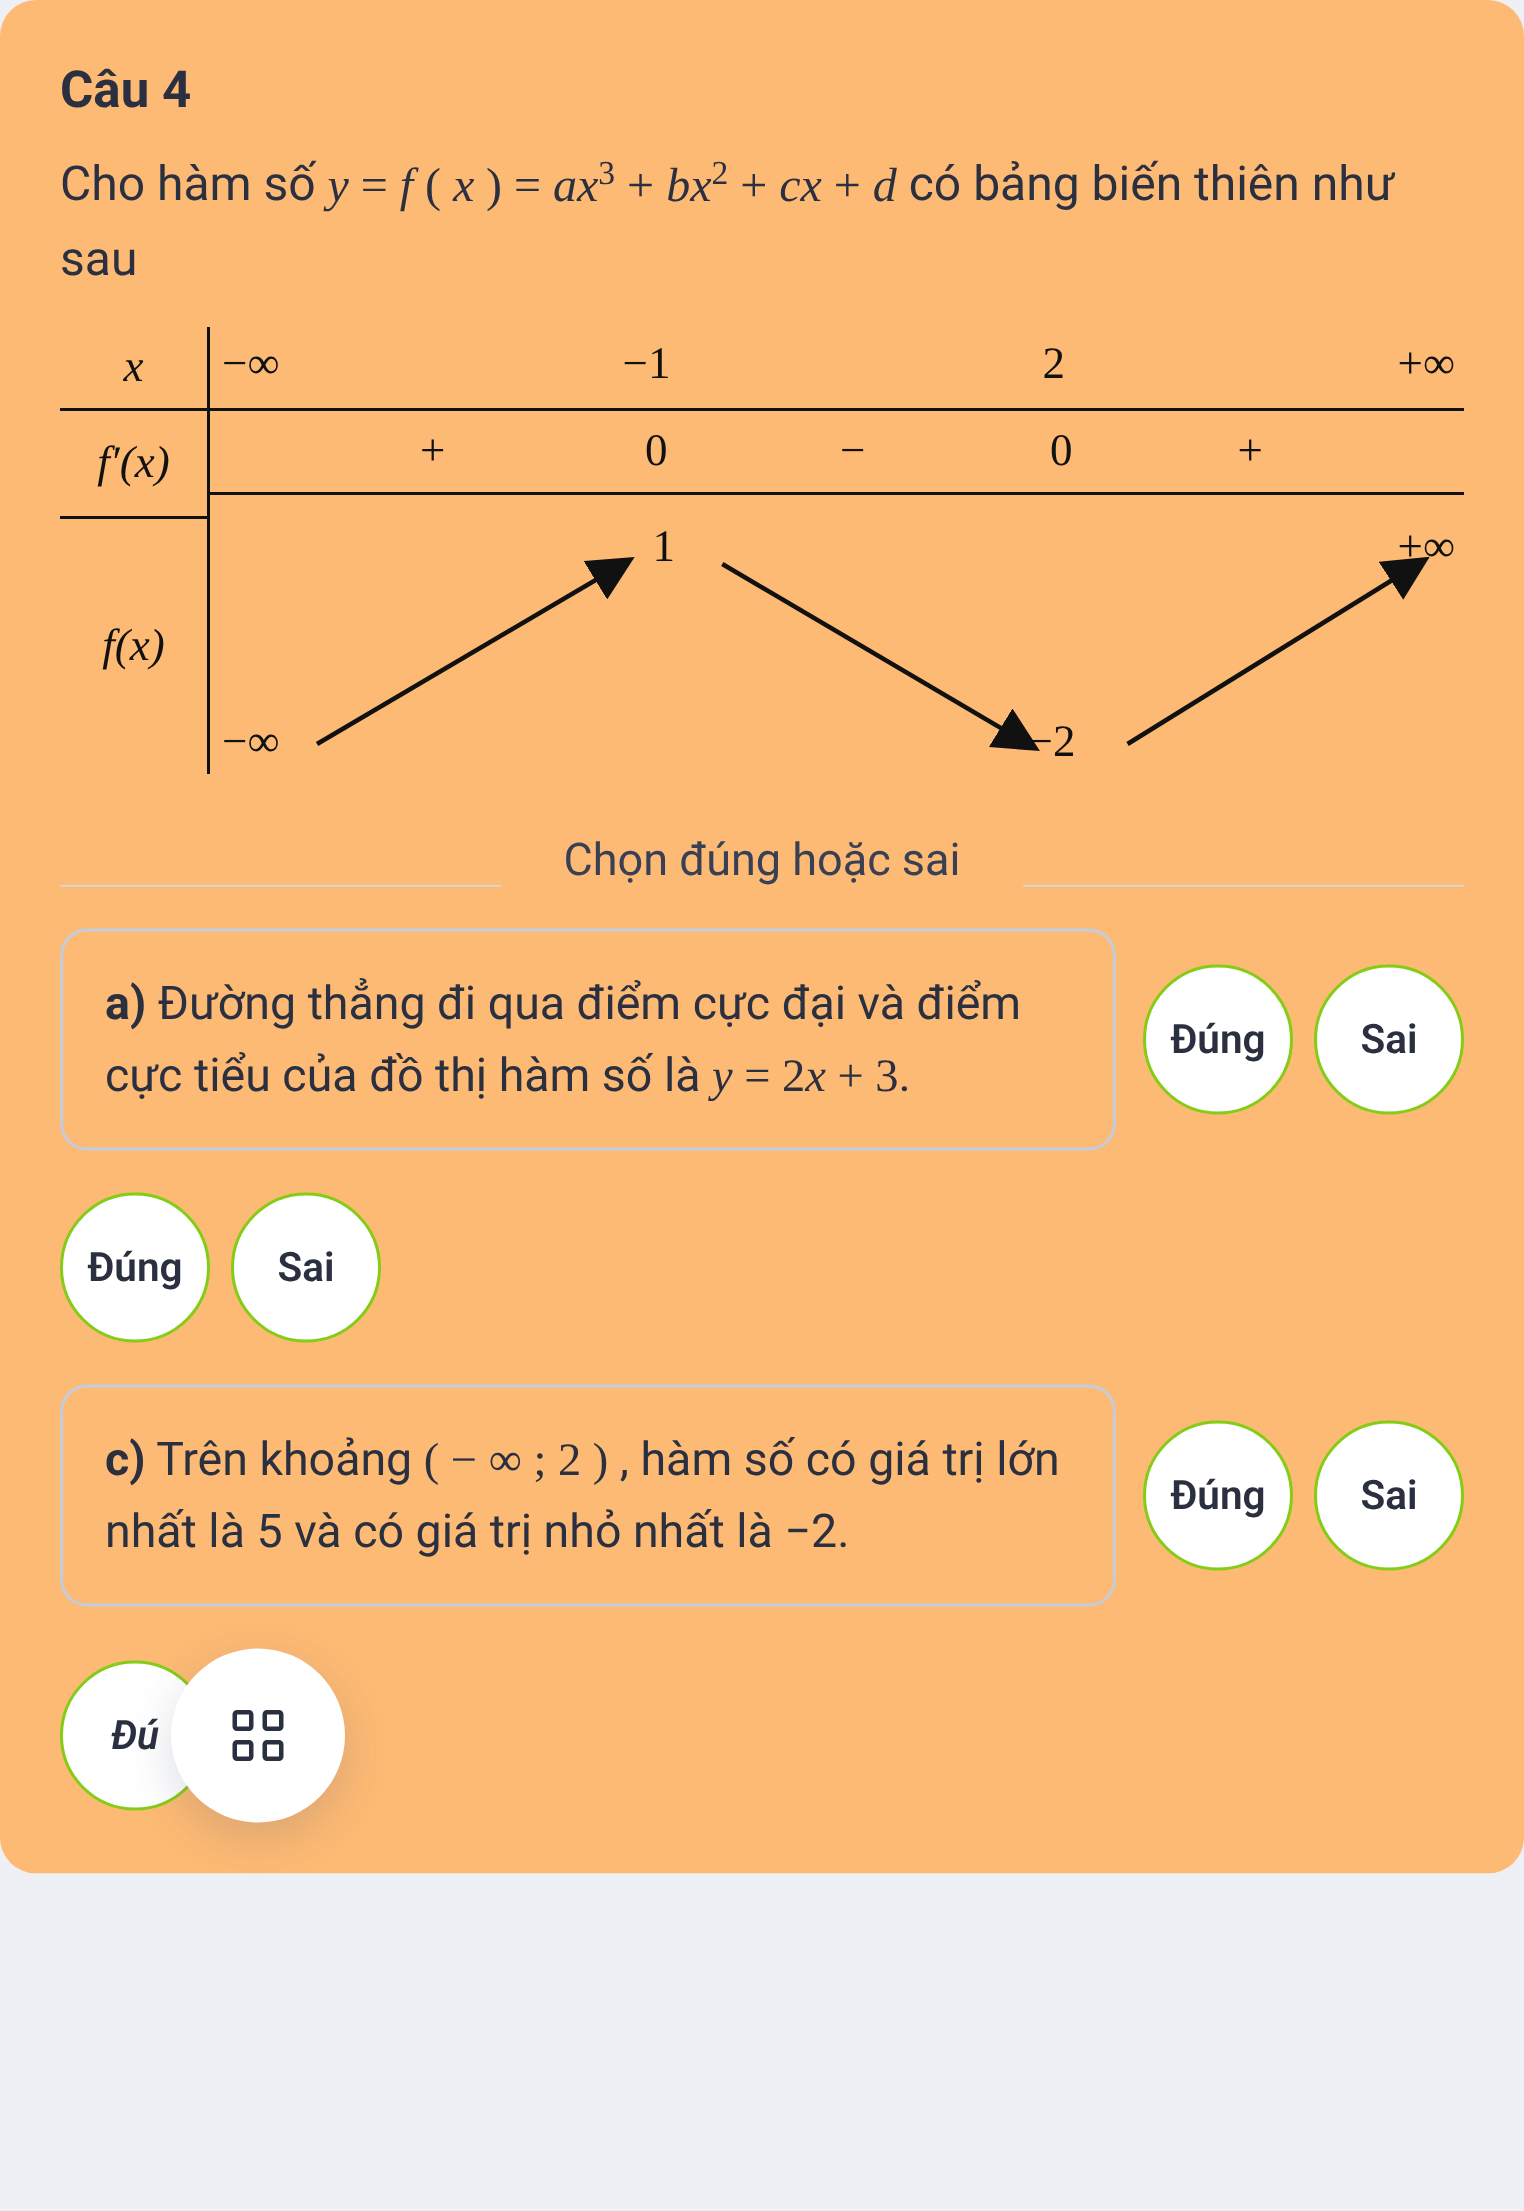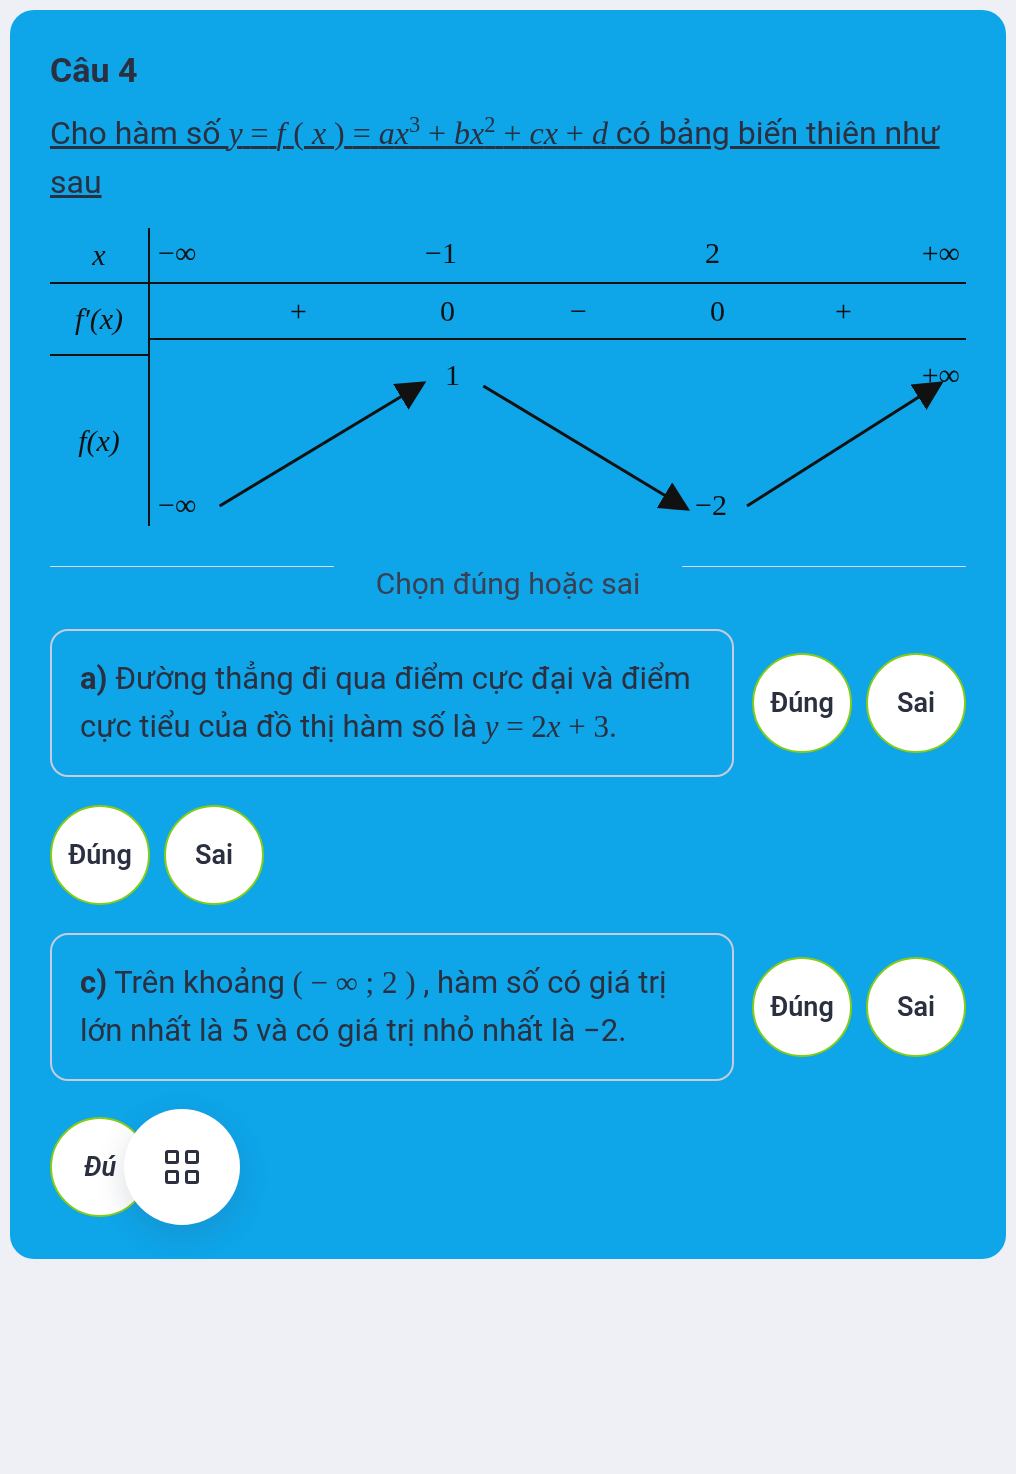--- a/index.html
+++ b/index.html
@@ -4,36 +4,34 @@
 <style>
   * { box-sizing: border-box; }
   body {
     margin: 0;
     font-family: -apple-system, BlinkMacSystemFont, "Segoe UI", Roboto, Arial, sans-serif;
     background: #eef0f6;
     color: #2b3040;
     width: 1016px;
   }
   .card {
-    background: #0ea5e9;
+    background: #fdba74;
     border-radius: 24px;
-    margin: 10px;
     padding: 40px 40px 30px 40px;
   }
   .title {
     font-weight: 700;
     font-size: 34px;
     margin-bottom: 18px;
     color: #2b3040;
   }
   .prompt {
     font-size: 32px;
     line-height: 1.55;
     color: #2b3040;
-    text-decoration: underline;
   }
   .math-i { font-family: "Times New Roman", Georgia, serif; font-style: italic; }
   .math-r { font-family: "Times New Roman", Georgia, serif; font-style: normal; }
   sup { font-size: 0.7em; font-family: "Times New Roman", Georgia, serif; font-style: normal; }
 
   
   .vt-wrap { margin-top: 20px; }
   .vt-row { display: flex; align-items: stretch; }
   .vt-lab {
     width: 100px;
@@ -44,21 +42,21 @@
     color: #111;
     text-align: center;
     display: flex; align-items: center; justify-content: center;
   }
   .vt-cells { flex: 1; position: relative; }
   .vt-x { height: 56px; border-bottom: 2px solid #111; }
   .vt-fp { height: 56px; border-bottom: 2px solid #111; }
   .vt-f { height: 170px; }
   .val { position: absolute; font-family: "Times New Roman", Georgia, serif; font-size: 30px; color: #111; }
 
-  .instruct-row { display: flex; align-items: flex-start; margin: 40px 0 28px 0; gap: 16px; }
+  .instruct-row { display: flex; align-items: flex-end; margin: 40px 0 28px 0; gap: 16px; }
   .hr { flex: 1; height: 1px; background: #d6dae6; }
   .instruct { font-size: 30px; color: #3a4054; padding: 0 26px; }
 
   .opt-row { display: flex; align-items: center; gap: 18px; margin-bottom: 28px; }
   .opt-box {
     flex: 1;
     border: 2px solid #c4ccdd;
     border-radius: 18px;
     padding: 24px 28px;
     font-size: 31px;

